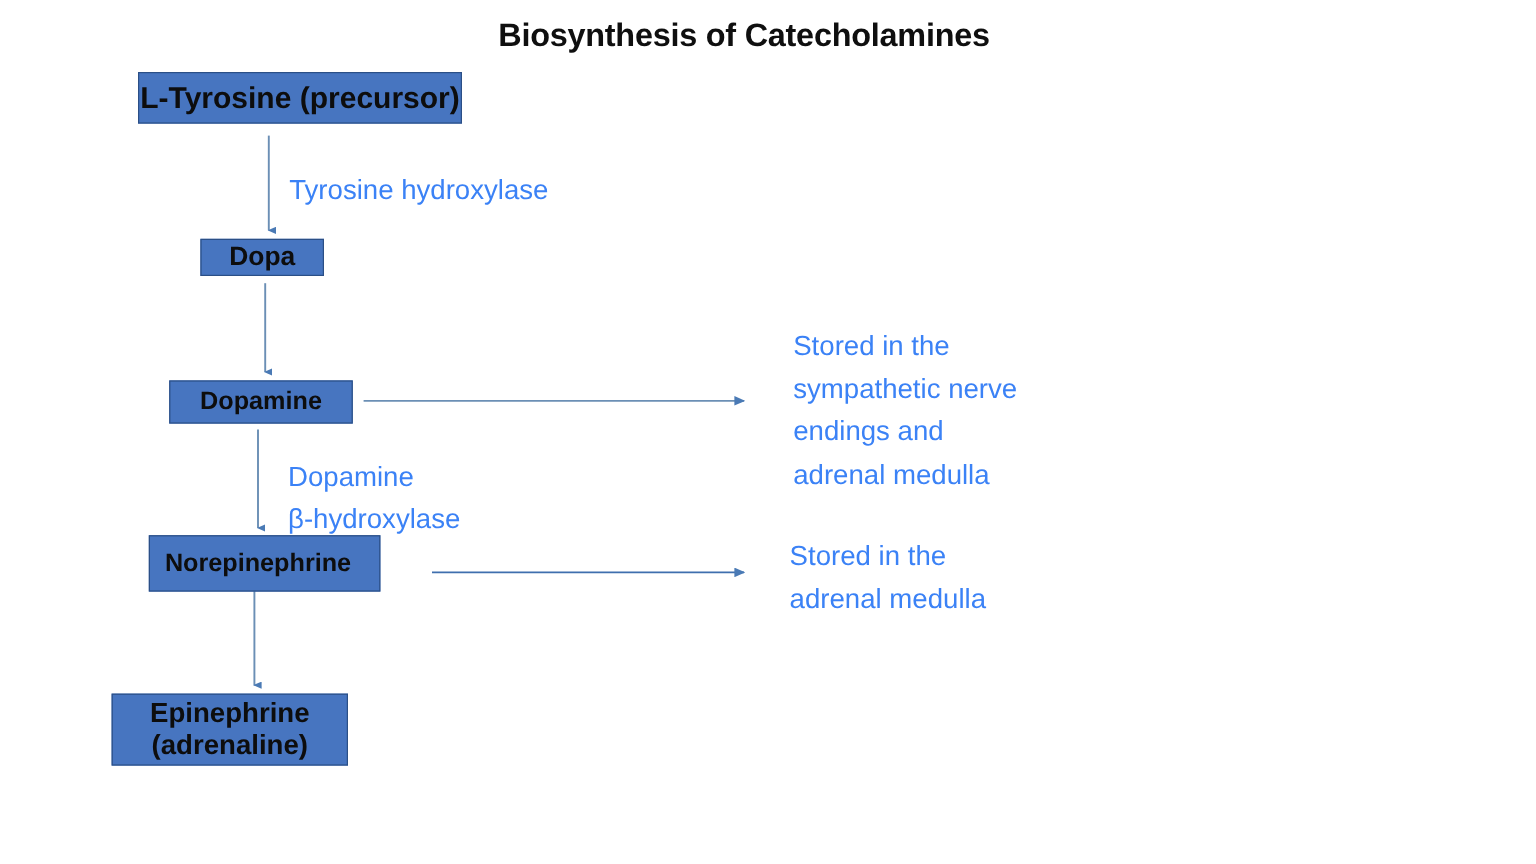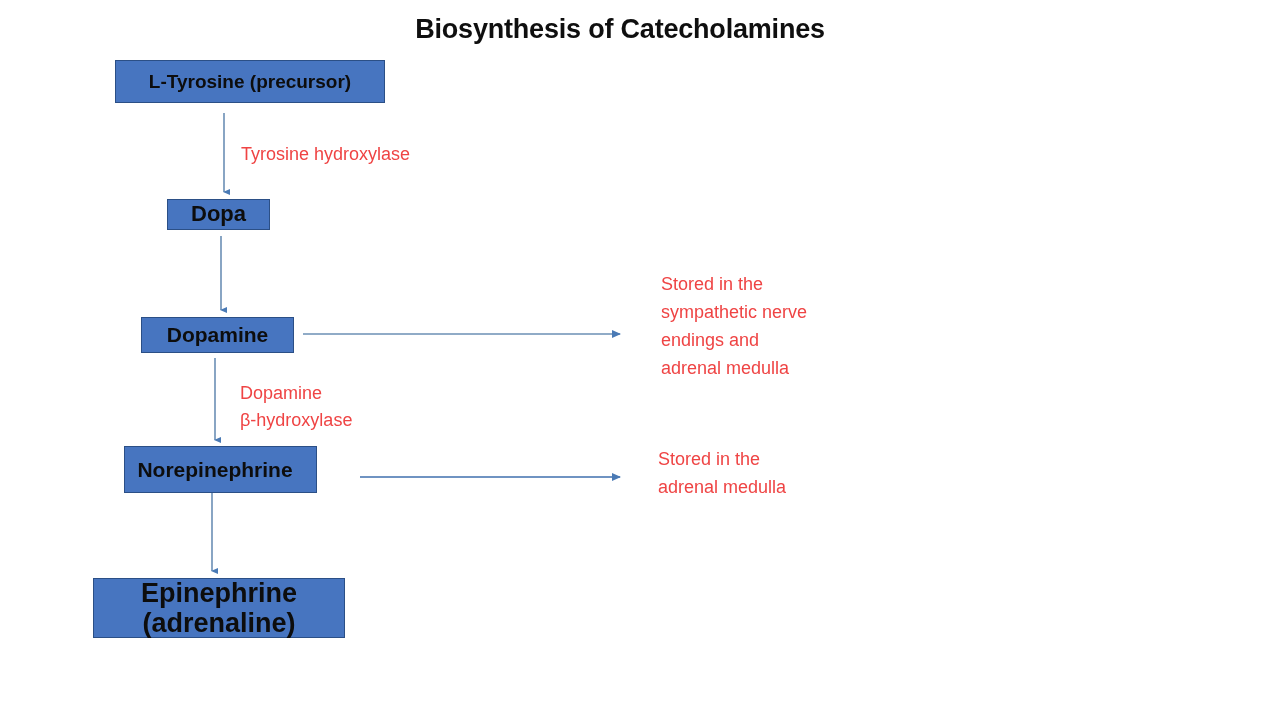--- a/index.html
+++ b/index.html
@@ -46,21 +46,21 @@
     justify-content: center;
     text-align: center;
     line-height: 1.12;
     white-space: pre-line;
     overflow: visible;
   }
 
   #node-tyrosine {
     left: 115px;  top: 60px;
     width: 270px; height: 43px;
-    font-size: 19px;
+    font-size: 25px;
   }
   #node-dopa {
     left: 167px;  top: 199px;
     width: 103px; height: 31px;
     font-size: 22px;
   }
   #node-dopamine {
     left: 141px;  top: 317px;
     width: 153px; height: 36px;
     font-size: 21px;
@@ -70,40 +70,40 @@
     width: 193px; height: 47px;
     font-size: 21px;
   }
   #node-norepinephrine .node-text {
     display: block;
     width: 215px;
     margin-left: -11px;
   }
   #node-epinephrine {
     left: 93px;   top: 578px;
-    width: 252px; height: 60px;
-    font-size: 27px;
+    width: 197px; height: 60px;
+    font-size: 23px;
   }
 
   
   .arrow-svg {
     position: absolute;
     left: 0;
     top: 0;
     width: 1280px;
     height: 720px;
     pointer-events: none;
   }
 
   
   .label {
     position: absolute;
-    font-size: 18px;
+    font-size: 23px;
     line-height: 1.52;
-    color: #ef4444;
+    color: #3b82f6;
     white-space: pre-line;
   }
 
   #label-tyrosine-hydroxylase { left: 241px; top: 141px; }
   #label-dopa-decarboxylase   { left: 238px; top: 255px; }
   #label-dopamine-beta-hydroxylase { left: 240px; top: 380px; }
   #label-pnmt                 { left: 237px; top: 507px; }
 
   #note-dopamine {
     left: 661px; top: 271px;

